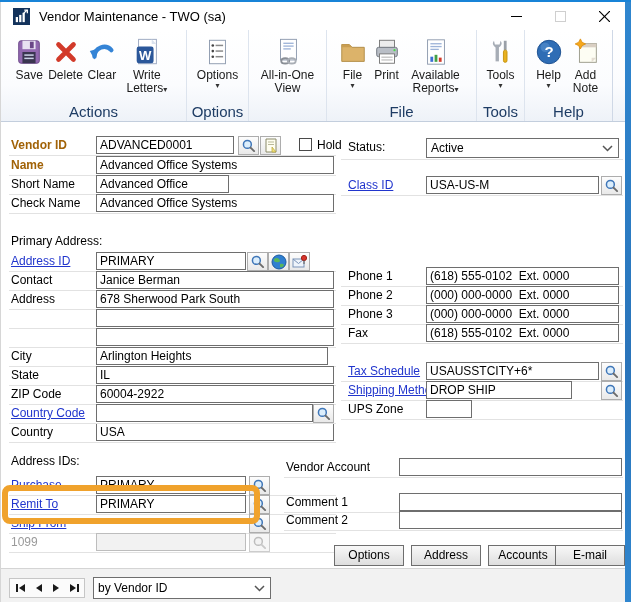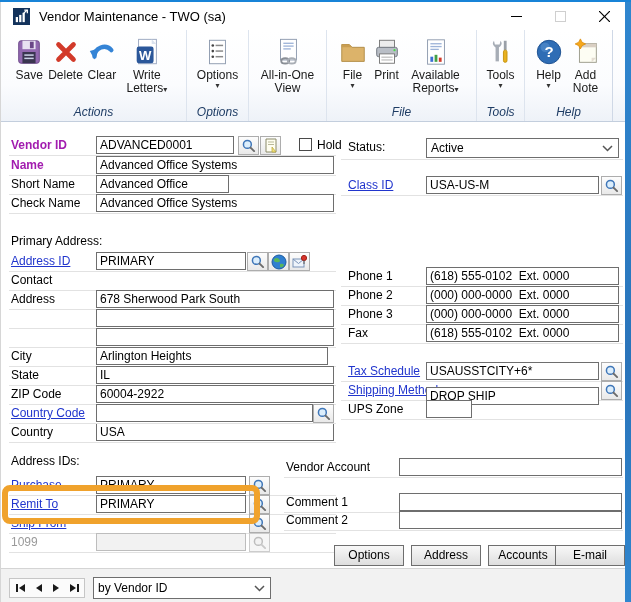--- a/index.html
+++ b/index.html
@@ -20,31 +20,31 @@
   
   .toolbar{position:absolute;left:0;top:30px;width:625px;height:92px;display:flex;
        background:linear-gradient(#ffffff 0%,#fbfcfe 60%,#eef2f8 100%);
        border-bottom:1px solid #c3cedd;box-sizing:border-box;}
   .tb-group{display:flex;flex-direction:column;border-right:1px solid #dde4ee;box-sizing:border-box;}
   .tb-row{flex:1;display:flex;align-items:flex-start;justify-content:center;padding-top:3px;}
   .tb-btn{display:flex;flex-direction:column;align-items:center;padding:1px 2px;cursor:default;}
   .tb-ic{height:35px;display:flex;align-items:center;justify-content:center;}
   .tb-lbl{font-size:12px;line-height:13px;text-align:center;color:#1a1a1a;}
   .caret{font-size:8px;line-height:8px;color:#333;}
-  .tb-grp-lbl{height:17px;line-height:16px;text-align:center;font-size:12px;color:#1e3c64;font-style:italic;}
+  .tb-grp-lbl{height:17px;line-height:16px;text-align:center;font-size:15px;color:#1e3c64;}
 
   
   .content{position:absolute;left:0;top:122px;width:625px;height:446px;background:#fff;}
   .lrow,.rrow,.crow{position:absolute;height:19px;border-bottom:1px solid #e2e2e2;}
   .lrow{left:8px;width:327px;}
   .rrow{left:340px;width:282px;}
   .crow{left:283px;width:339px;}
   .lab{position:absolute;left:2px;top:2px;font-size:12px;color:#000;white-space:nowrap;}
   .rrow .lab{left:7px;}
-  .lab.req{color:#a21caf;font-weight:bold;}
+  .lab.req{color:#a16207;font-weight:bold;}
   .lab.link{color:#2135cd;text-decoration:underline;}
   .lab.dis{color:#9a9a9a;}
   .heading{position:absolute;left:10px;font-size:12px;color:#000;}
   .fld{position:absolute;top:0;height:18px;border:1px solid #6e6e6e;background:#fff;
        font-family:"Liberation Sans",sans-serif;font-size:12px;color:#000;
        padding:0 3px;box-sizing:border-box;border-radius:0;}
   .fld.dis{background:#f2f2f2;border-color:#bdbdbd;}
   .lk{position:absolute;top:0;width:21px;height:19px;border:1px solid #adadad;
        background:linear-gradient(#fdfdfd,#e9e9e9);display:flex;align-items:center;justify-content:center;
        padding:0;box-sizing:border-box;}
@@ -348,20 +348,21 @@
           <rect x="1" y="5" width="11" height="8" fill="#eef4fb" stroke="#7a93b8"></rect>
           <path d="M1 5 L6.5 9.5 L12 5" fill="none" stroke="#7a93b8"></path>
           <circle cx="12" cy="4" r="2.6" fill="#d8342a" stroke="#9e1f17"></circle>
           <line x1="12" y1="6.5" x2="12" y2="10" stroke="#6b6b6b" stroke-width="1.2"></line>
         </svg>
       </button>
     </div>
 
     <div class="lrow" style="top:149px">
       <span class="lab">Contact</span>
+      <input class="fld" style="left: 87px; width: 238px;" value="Janice Berman">
     </div>
 
     <div class="lrow" style="top:168px">
       <span class="lab">Address</span>
       <input class="fld" style="left: 87px; width: 238px;" value="678 Sherwood Park South">
     </div>
     <div class="lrow" style="top:187px">
       <input class="fld" style="left: 87px; width: 238px;" value="">
     </div>
     <div class="lrow" style="top:206px">
@@ -487,21 +488,21 @@
       <input class="fld" style="left: 85px; width: 173px;" value="USAUSSTCITY+6*">
       <button class="lk" style="left:260px">
         <svg width="15" height="15" viewBox="0 0 16 16">
           <circle cx="6.8" cy="6.8" r="4.2" fill="#dceefc" stroke="#3f76b8" stroke-width="1.6"></circle>
           <line x1="10.2" y1="10.2" x2="14" y2="14" stroke="#6b6b6b" stroke-width="2" stroke-linecap="round"></line>
         </svg>
       </button>
     </div>
     <div class="rrow" style="top:259px">
       <span class="lab link">Shipping Method</span>
-      <input class="fld" style="left: 85px; width: 173px; margin-top: 6px;" value="DROP SHIP">
+      <input class="fld" style="left: 85px; width: 146px;" value="DROP SHIP">
       <button class="lk" style="left:260px">
         <svg width="15" height="15" viewBox="0 0 16 16">
           <circle cx="6.8" cy="6.8" r="4.2" fill="#dceefc" stroke="#3f76b8" stroke-width="1.6"></circle>
           <line x1="10.2" y1="10.2" x2="14" y2="14" stroke="#6b6b6b" stroke-width="2" stroke-linecap="round"></line>
         </svg>
       </button>
     </div>
     <div class="rrow" style="top:278px">
       <span class="lab">UPS Zone</span>
       <input class="fld" style="left: 85px; width: 46px;" value="">

